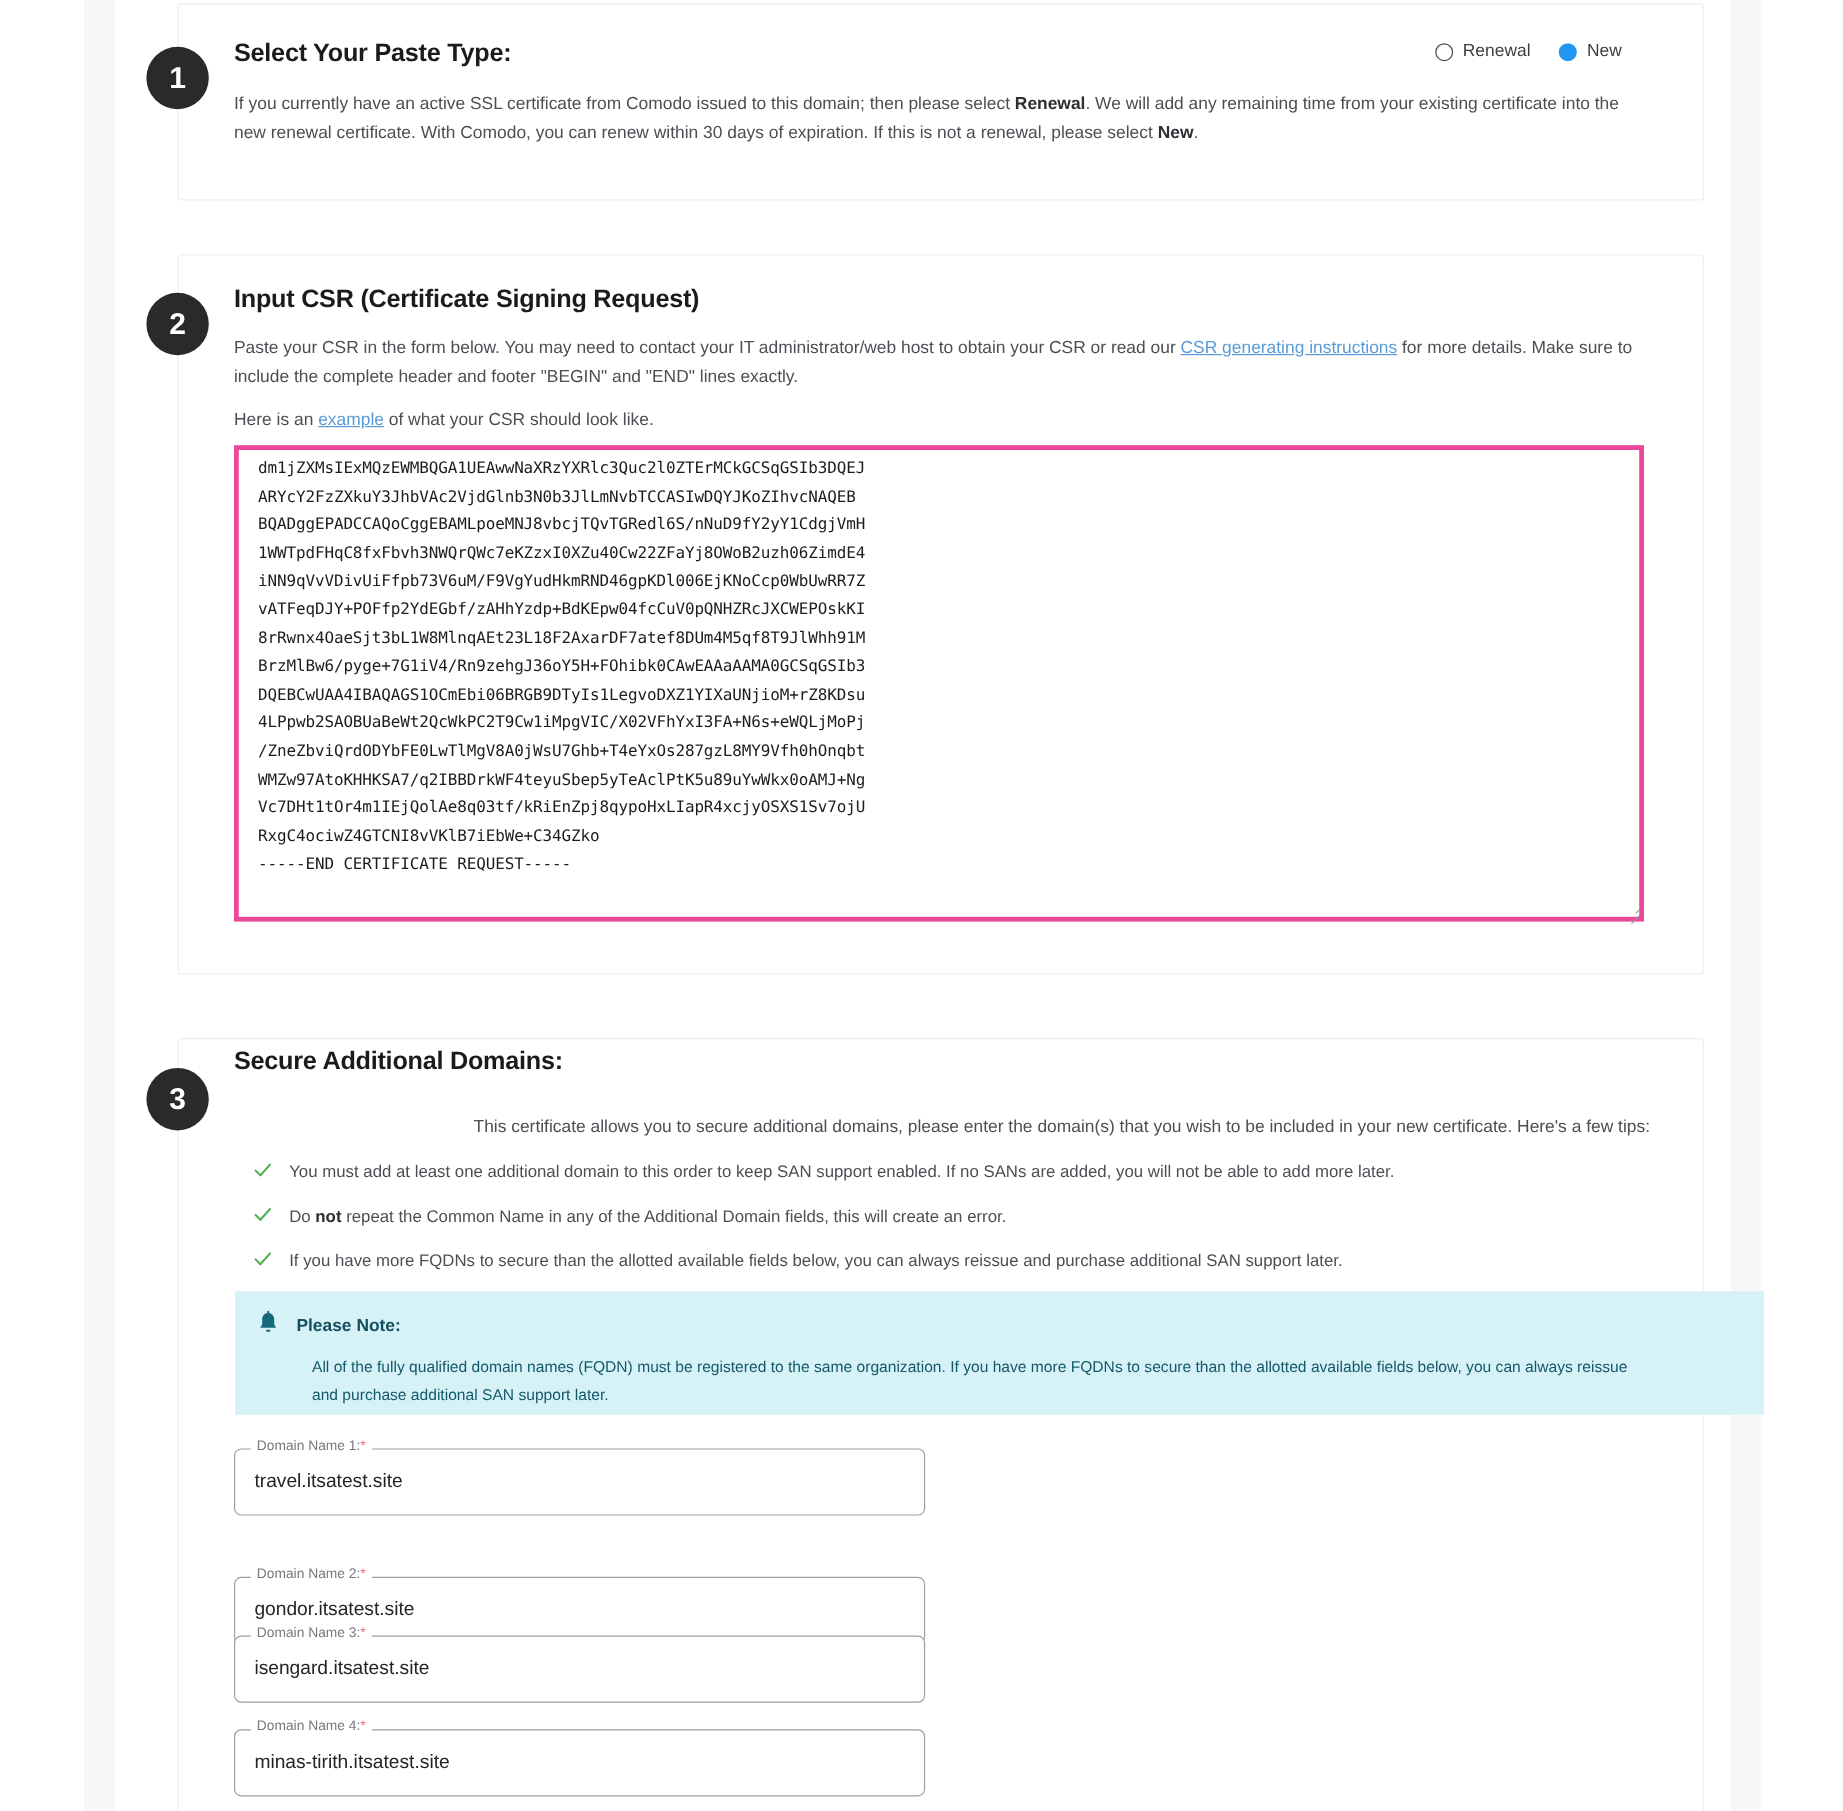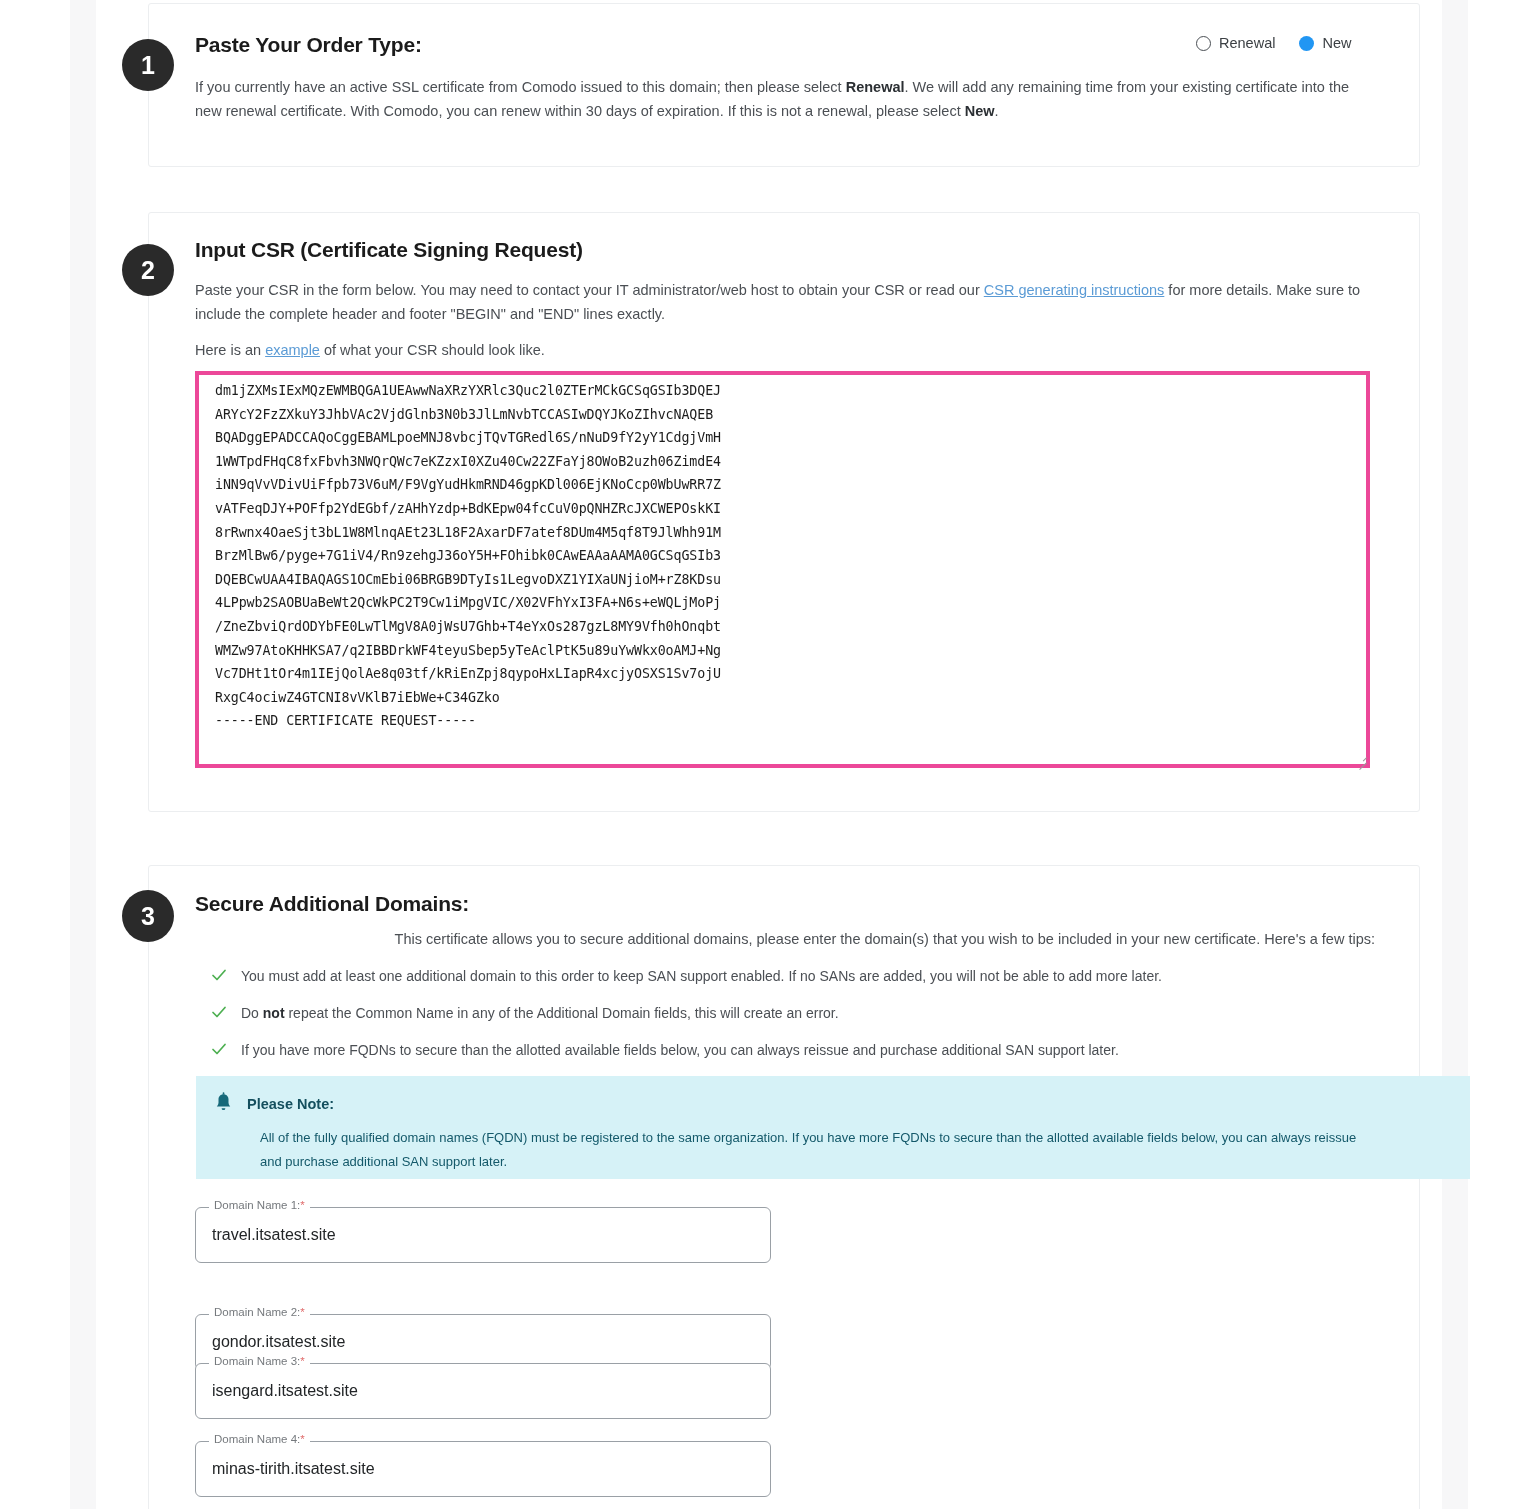--- a/index.html
+++ b/index.html
@@ -57,21 +57,21 @@
   .sec-title {
     position: absolute;
     left: 195px;
     font-size: 21px;
     font-weight: bold;
     color: #1b1b1b;
     letter-spacing: -0.2px;
   }
   #title-1 { top: 33px; }
   #title-2 { top: 238px; }
-  #title-3 { top: 892px; }
+  #title-3 { top: 873px; }
 
   .body-text {
     position: absolute;
     left: 195px;
     width: 1175px;
     font-size: 14.5px;
     line-height: 24px;
     color: #4b4f54;
   }
   .body-text b { color: #2b2f33; font-weight: bold; }
@@ -215,21 +215,21 @@
 </head>
 <body>
 
 <div class="page">
 
   <div class="gutter-left"></div>
   <div class="gutter-right"></div>
 
   <div class="card" id="card-1"></div>
   <div class="step-badge" id="badge-1">1</div>
-  <div class="sec-title" id="title-1">Paste Your Order Type:</div>
+  <div class="sec-title" id="title-1">Select Your Paste Type:</div>
   <div class="body-text" id="desc-1">
     <span>If you currently have an active SSL certificate from Comodo issued to this domain; then please select </span><b>Renewal</b><span>. We will add any remaining time from your existing certificate into the new renewal certificate. With Comodo, you can renew within 30 days of expiration. If this is not a renewal, please select </span><b>New</b><span>.</span>
   </div>
 
   <div class="radio-group">
     <div class="radio-item">
       <span class="radio-dot"></span>
       <span>Renewal</span>
     </div>
     <div class="radio-item">

